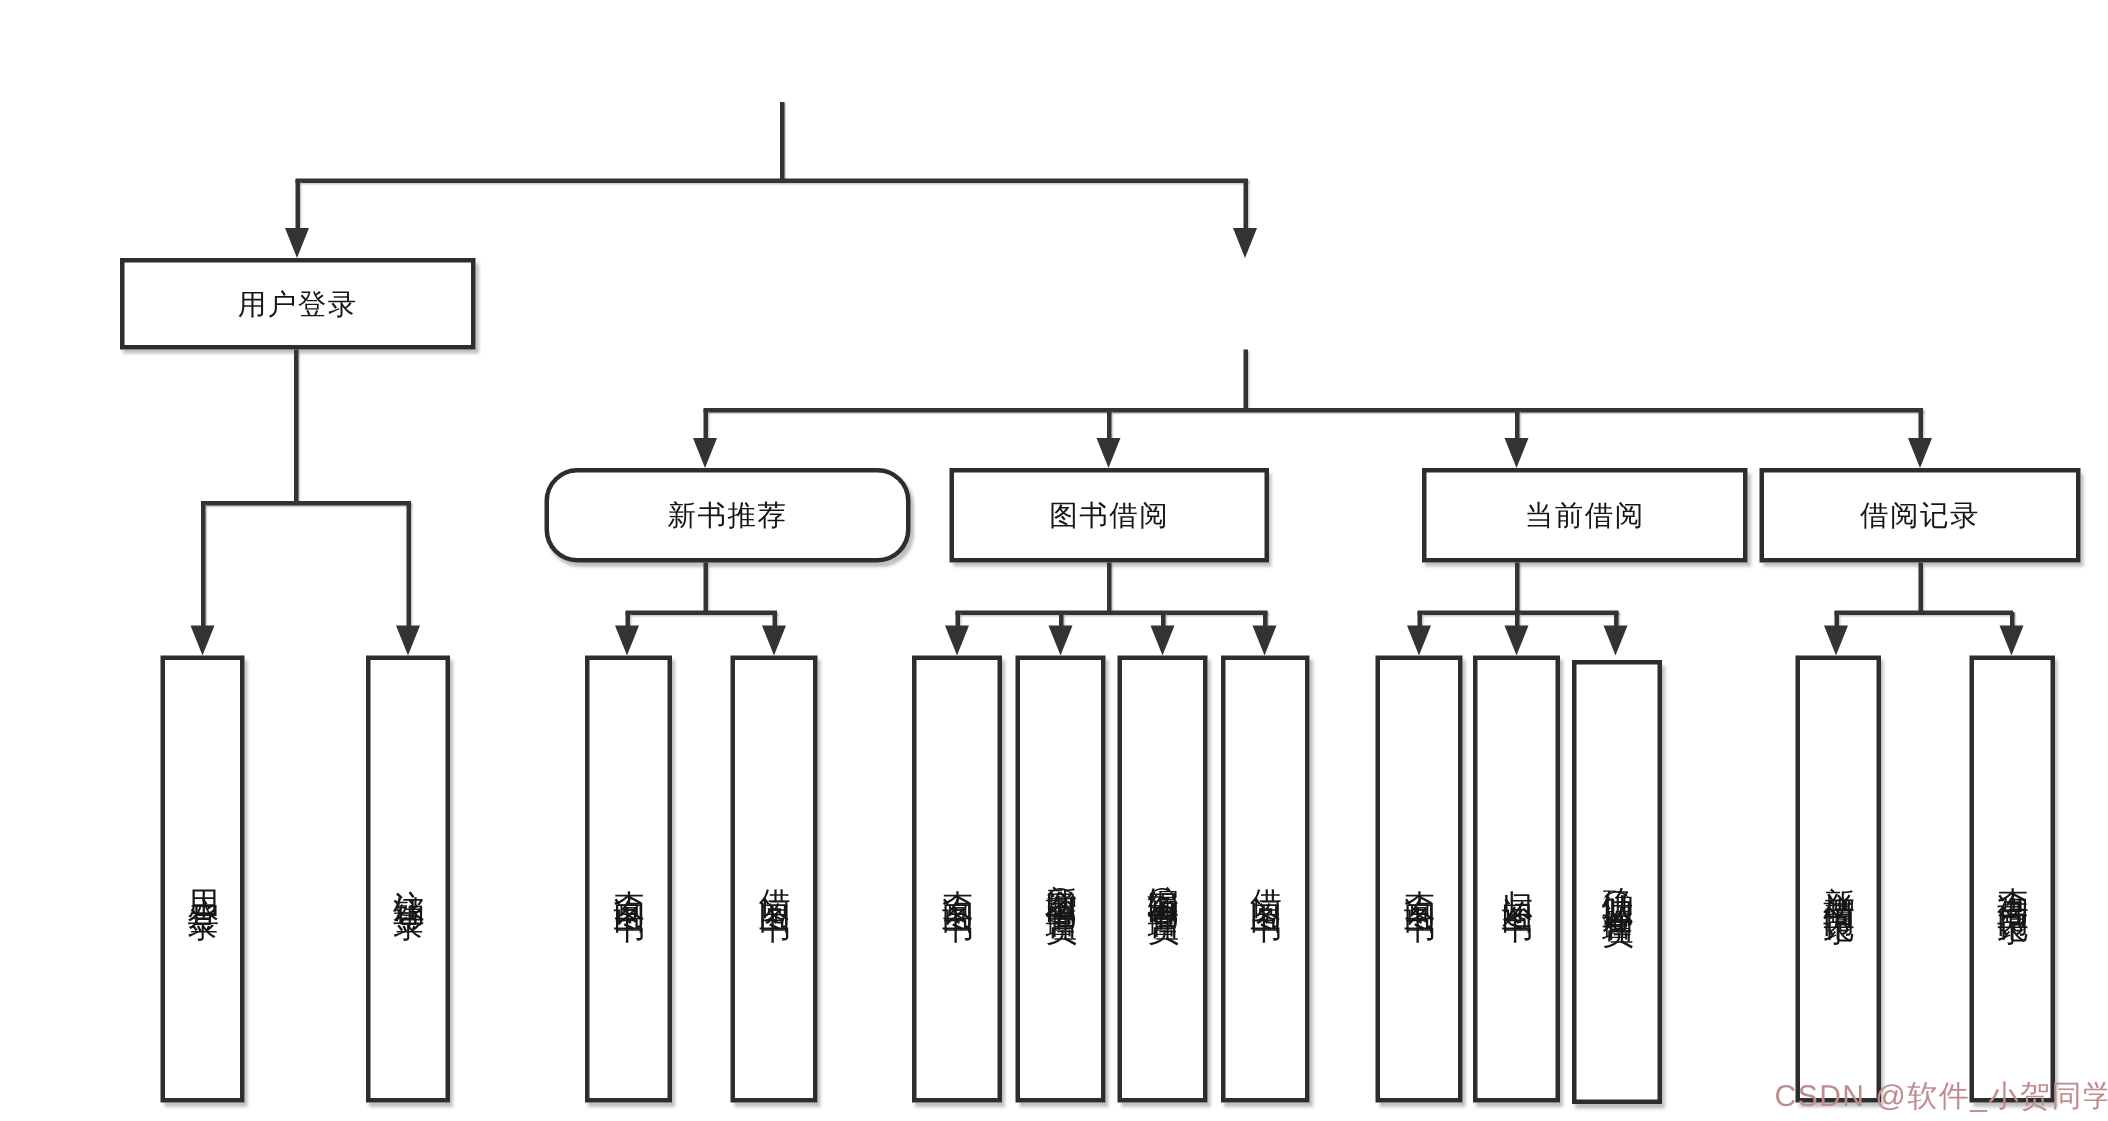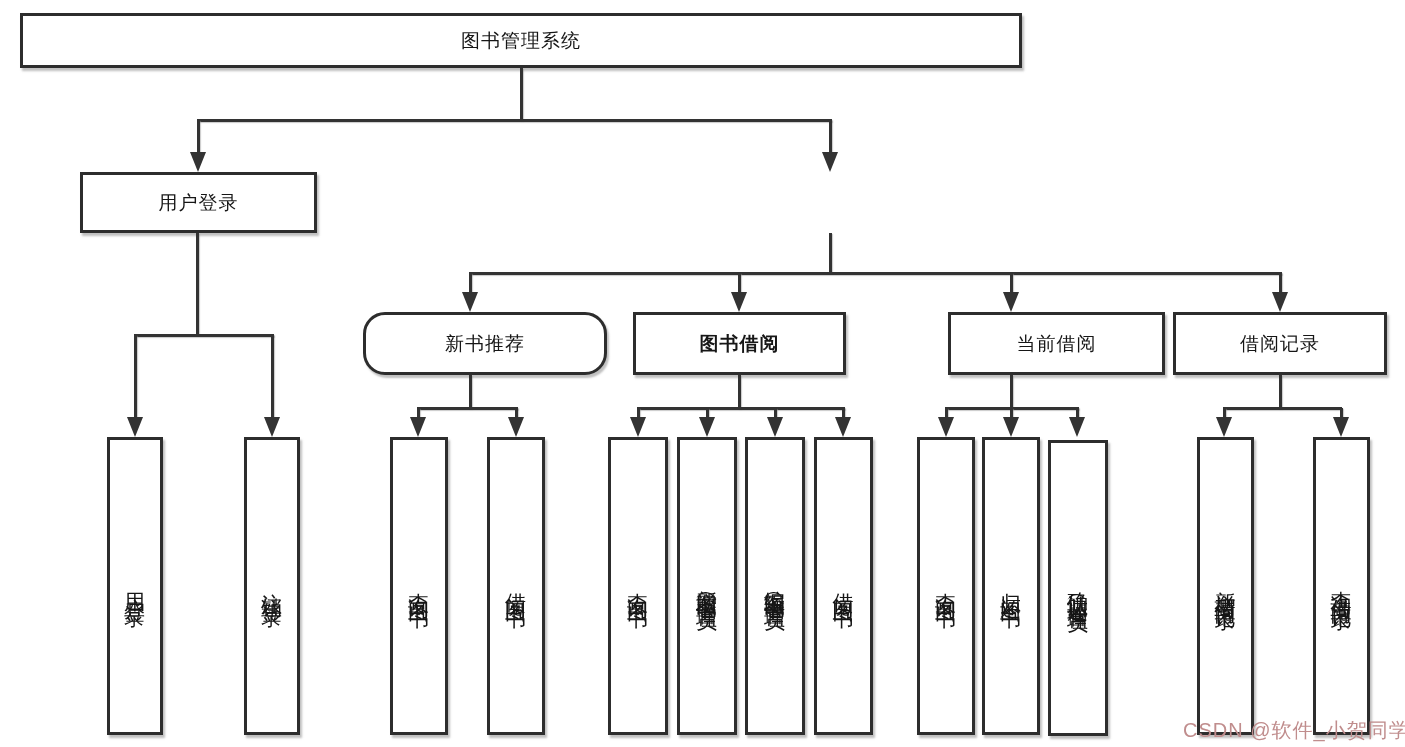--- a/index.html
+++ b/index.html
@@ -43,21 +43,20 @@
     color:#c08d8d;
     letter-spacing:1px;
     white-space:nowrap;
   }
 </style>
 </head>
 <body>
 
 <div class="canvas">
 
-  <div class="box" style="left:20px;top:13px;width:1002px;height:55px;">图书管理系统</div>
 
   <div class="vline" style="left:520px;top:68px;height:53px;"></div>
   <div class="hline" style="left:197px;top:119px;width:635px;"></div>
   <div class="vline" style="left:197px;top:120px;height:34px;"></div>
   <div class="arrow" style="left:190px;top:152px;"></div>
   <div class="vline" style="left:829px;top:120px;height:34px;"></div>
   <div class="arrow" style="left:822px;top:152px;"></div>
 
   <div class="box" style="left:80px;top:172px;width:237px;height:61px;">用户登录</div>
 
@@ -76,21 +75,21 @@
   <div class="vline" style="left:469px;top:273px;height:20px;"></div>
   <div class="arrow" style="left:462px;top:292px;"></div>
   <div class="vline" style="left:738px;top:273px;height:20px;"></div>
   <div class="arrow" style="left:731px;top:292px;"></div>
   <div class="vline" style="left:1010px;top:273px;height:20px;"></div>
   <div class="arrow" style="left:1003px;top:292px;"></div>
   <div class="vline" style="left:1279px;top:273px;height:20px;"></div>
   <div class="arrow" style="left:1272px;top:292px;"></div>
 
   <div class="box" style="left:363px;top:312px;width:244px;height:63px;border-radius:22px;">新书推荐</div>
-  <div class="box" style="left:633px;top:312px;width:213px;height:63px;font-weight:bold;">图书借阅</div>
+  <div class="box" style="left:633px;top:312px;width:213px;height:63px;">图书借阅</div>
   <div class="box" style="left:948px;top:312px;width:217px;height:63px;">当前借阅</div>
   <div class="box" style="left:1173px;top:312px;width:214px;height:63px;">借阅记录</div>
 
   <div class="vline" style="left:469px;top:375px;height:34px;"></div>
   <div class="hline" style="left:417px;top:407px;width:101px;"></div>
   <div class="vline" style="left:417px;top:408px;height:12px;"></div>
   <div class="arrow" style="left:410px;top:417px;"></div>
   <div class="vline" style="left:515px;top:408px;height:12px;"></div>
   <div class="arrow" style="left:508px;top:417px;"></div>
   <div class="box vbox" style="left:390px;top:437px;width:58px;height:298px;">查询图书</div>

